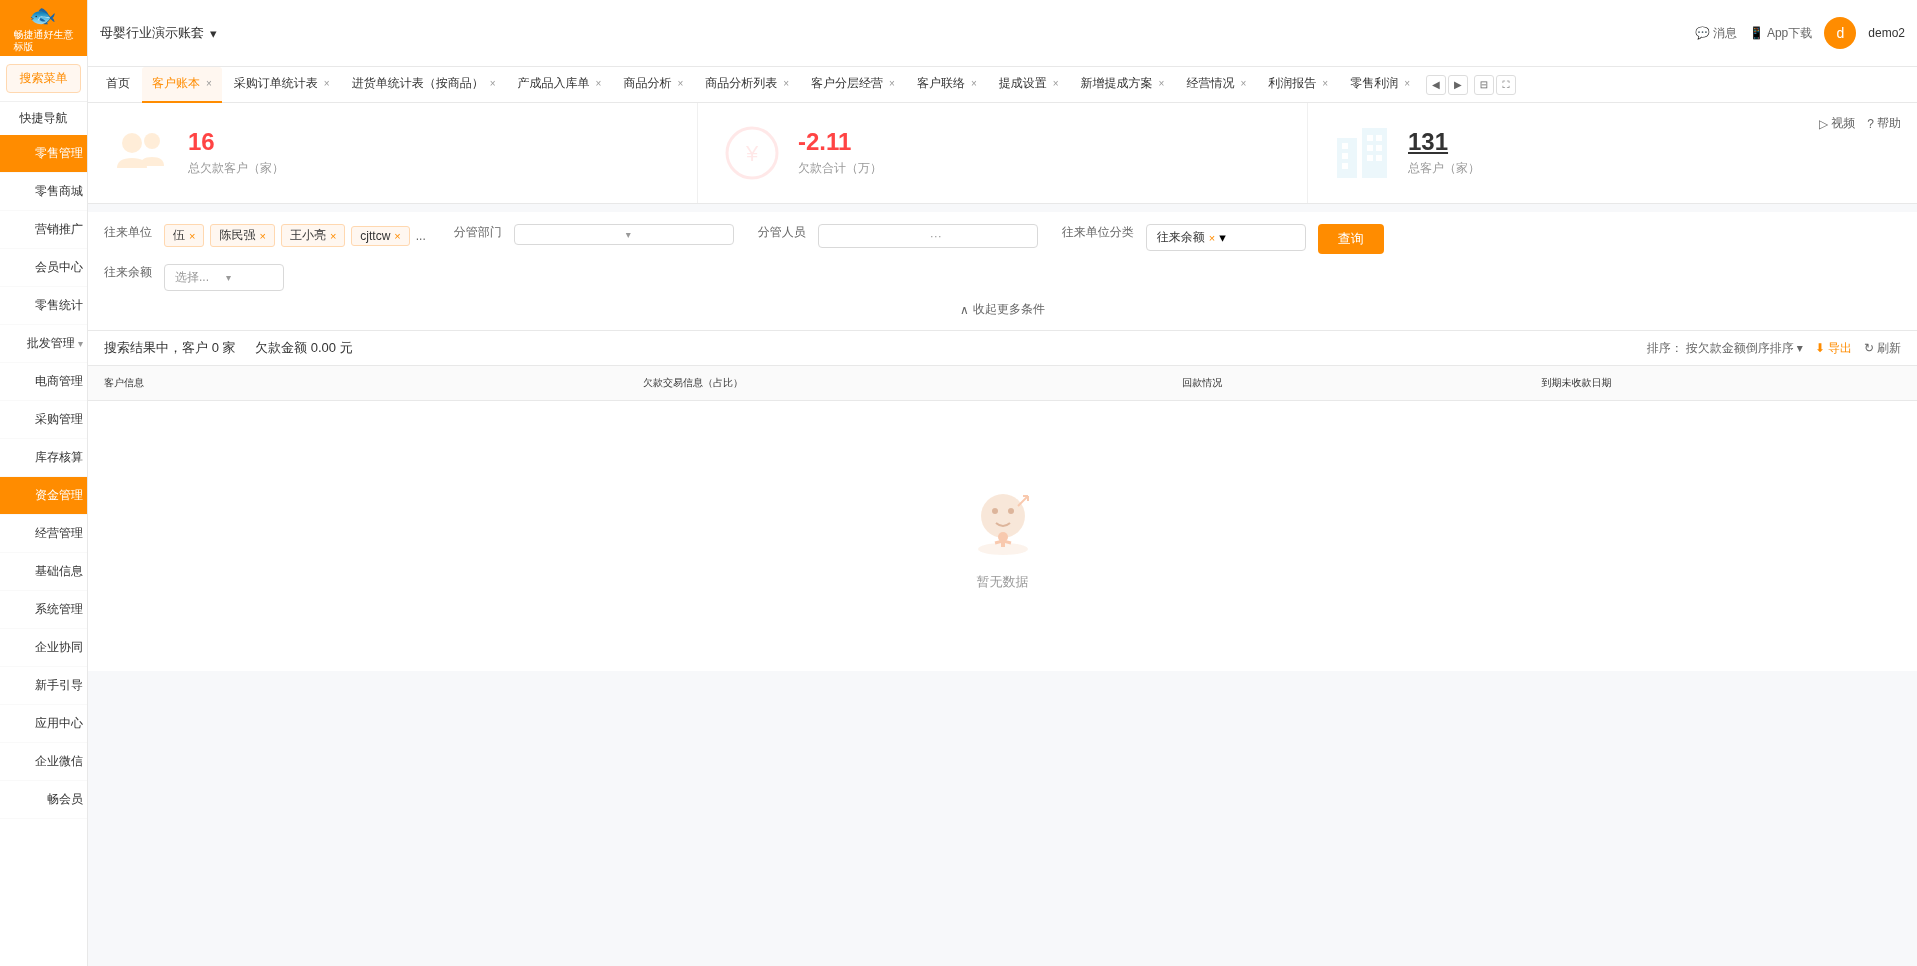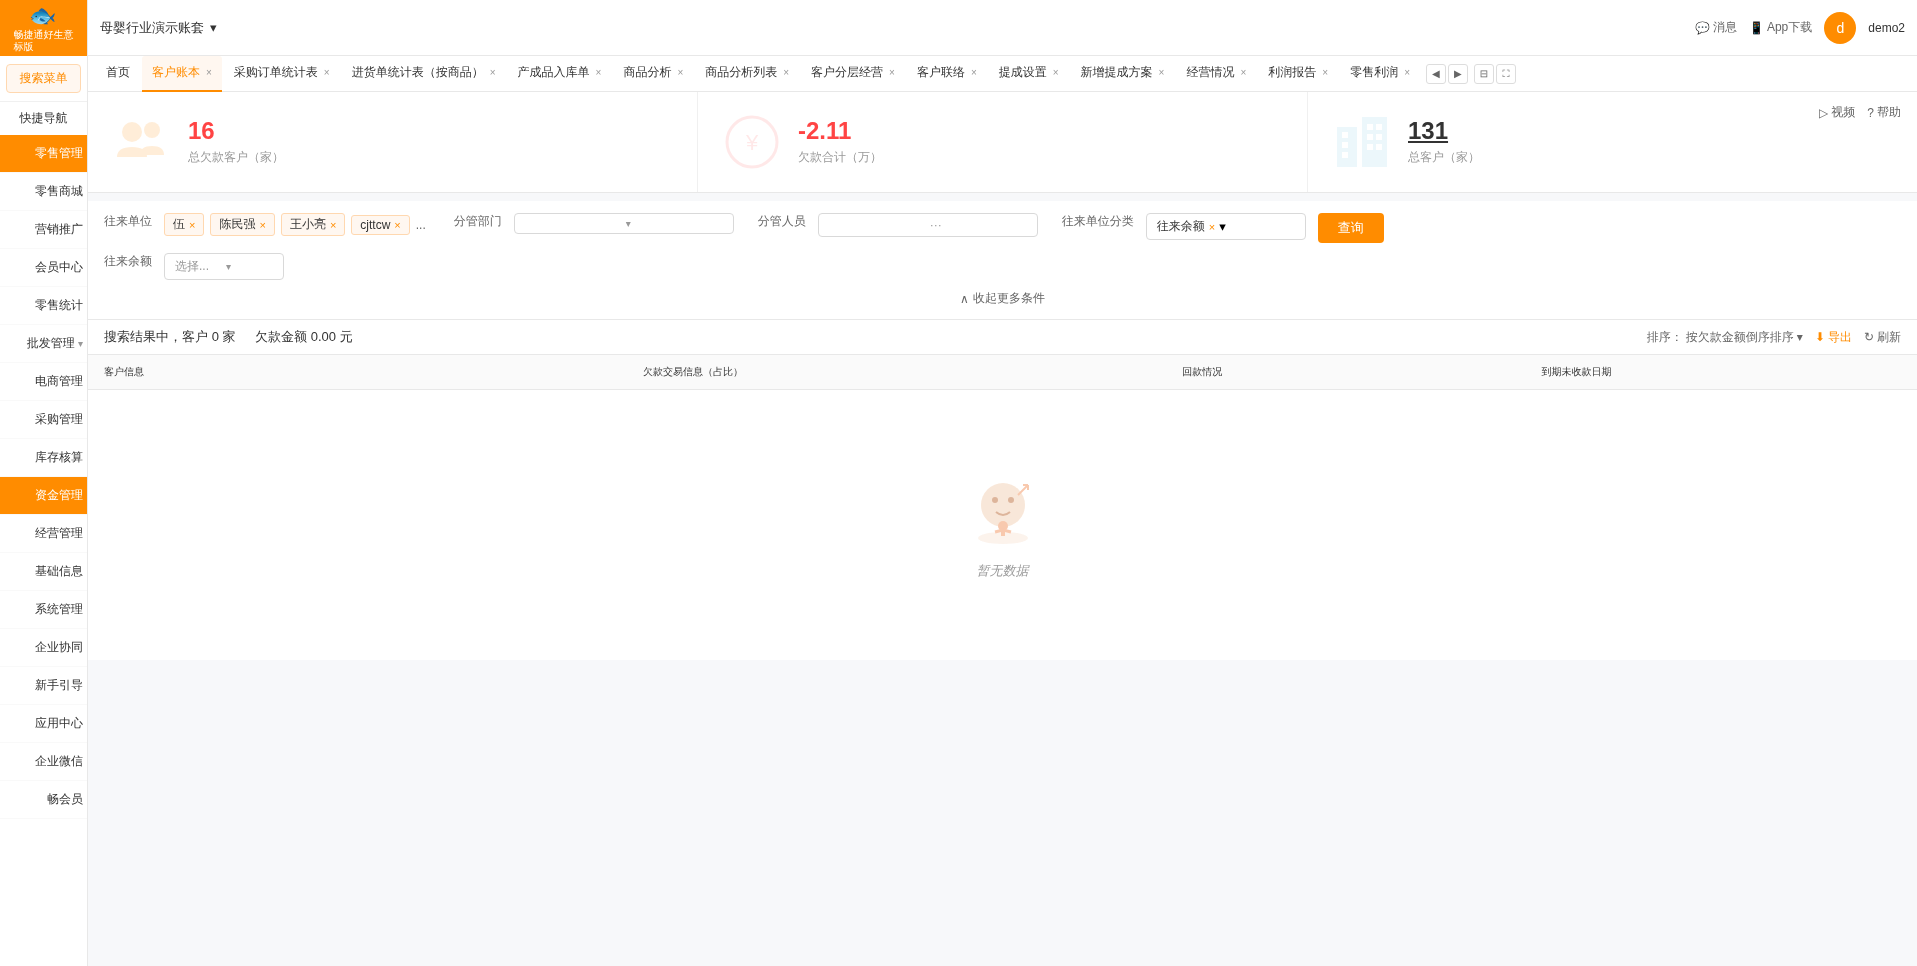--- a/index.html
+++ b/index.html
@@ -23,21 +23,21 @@
 
     
     .top-nav { height: 36px; background: #fff; border-bottom: 1px solid #e8e8e8; display: flex; align-items: center; padding: 0 8px; gap: 2px; flex-shrink: 0; }
     .top-nav-item { padding: 4px 10px; font-size: 12px; color: #333; cursor: pointer; white-space: nowrap; border-radius: 3px 3px 0 0; display: flex; align-items: center; gap: 4px; height: 36px; border-bottom: 2px solid transparent; }
     .top-nav-item.active { background: #fff7f0; color: #ff8c00; border-bottom: 2px solid #ff8c00; }
     .top-nav-item .close-x { font-size: 10px; color: #999; margin-left: 2px; }
     .nav-arrows { display: flex; gap: 2px; }
     .nav-arrow-btn { width: 20px; height: 20px; border: 1px solid #ddd; border-radius: 3px; display: flex; align-items: center; justify-content: center; cursor: pointer; font-size: 10px; color: #666; }
 
     
-    .app-header { height: 56px; background: #fff; display: flex; align-items: center; padding: 0 12px; border-bottom: 1px solid #e8e8e8; flex-shrink: 0; }
+    .app-header { height: 67px; background: #fff; display: flex; align-items: center; padding: 0 12px; border-bottom: 1px solid #e8e8e8; flex-shrink: 0; }
     .header-dropdown { display: flex; align-items: center; gap: 6px; cursor: pointer; color: #333; font-size: 13px; }
     .header-user { margin-left: auto; display: flex; align-items: center; gap: 12px; }
     .user-avatar { width: 32px; height: 32px; border-radius: 50%; background: #ff8c00; display: flex; align-items: center; justify-content: center; color: #fff; font-size: 14px; }
     .msg-btn { cursor: pointer; font-size: 12px; color: #666; display: flex; align-items: center; gap: 3px; }
     .app-btn { cursor: pointer; font-size: 12px; color: #666; display: flex; align-items: center; gap: 3px; }
 
     
     .content { flex: 1; overflow-y: auto; background: #f7f8fa; }
 
     
@@ -80,21 +80,21 @@
     .results-info span { color: #333; }
     .results-actions { display: flex; align-items: center; gap: 12px; font-size: 12px; color: #666; }
     .sort-btn { cursor: pointer; display: flex; align-items: center; gap: 3px; }
     .export-btn { cursor: pointer; color: #ff8c00; display: flex; align-items: center; gap: 3px; }
     .refresh-btn { cursor: pointer; display: flex; align-items: center; gap: 3px; }
 
     
     .table-container { background: #fff; margin: 0; }
     .table-header { display: grid; grid-template-columns: 3fr 3fr 2fr 2fr; padding: 10px 16px; background: #fafafa; border-bottom: 1px solid #e8e8e8; }
     .table-header-cell { font-size: 10px; color: #333; font-weight: 500; }
-    .table-empty { display: flex; flex-direction: column; align-items: center; justify-content: center; padding: 80px 20px; font-style: italic; }
+    .table-empty { display: flex; flex-direction: column; align-items: center; justify-content: center; padding: 80px 20px; }
     .empty-icon { width: 80px; height: 80px; margin-bottom: 12px; opacity: 0.6; }
     .empty-text { font-size: 13px; color: #999; }
 
     
     ::-webkit-scrollbar { width: 6px; height: 6px; }
     ::-webkit-scrollbar-track { background: #f1f1f1; }
     ::-webkit-scrollbar-thumb { background: #ccc; border-radius: 3px; }
   </style>
 </head>
 <body>

